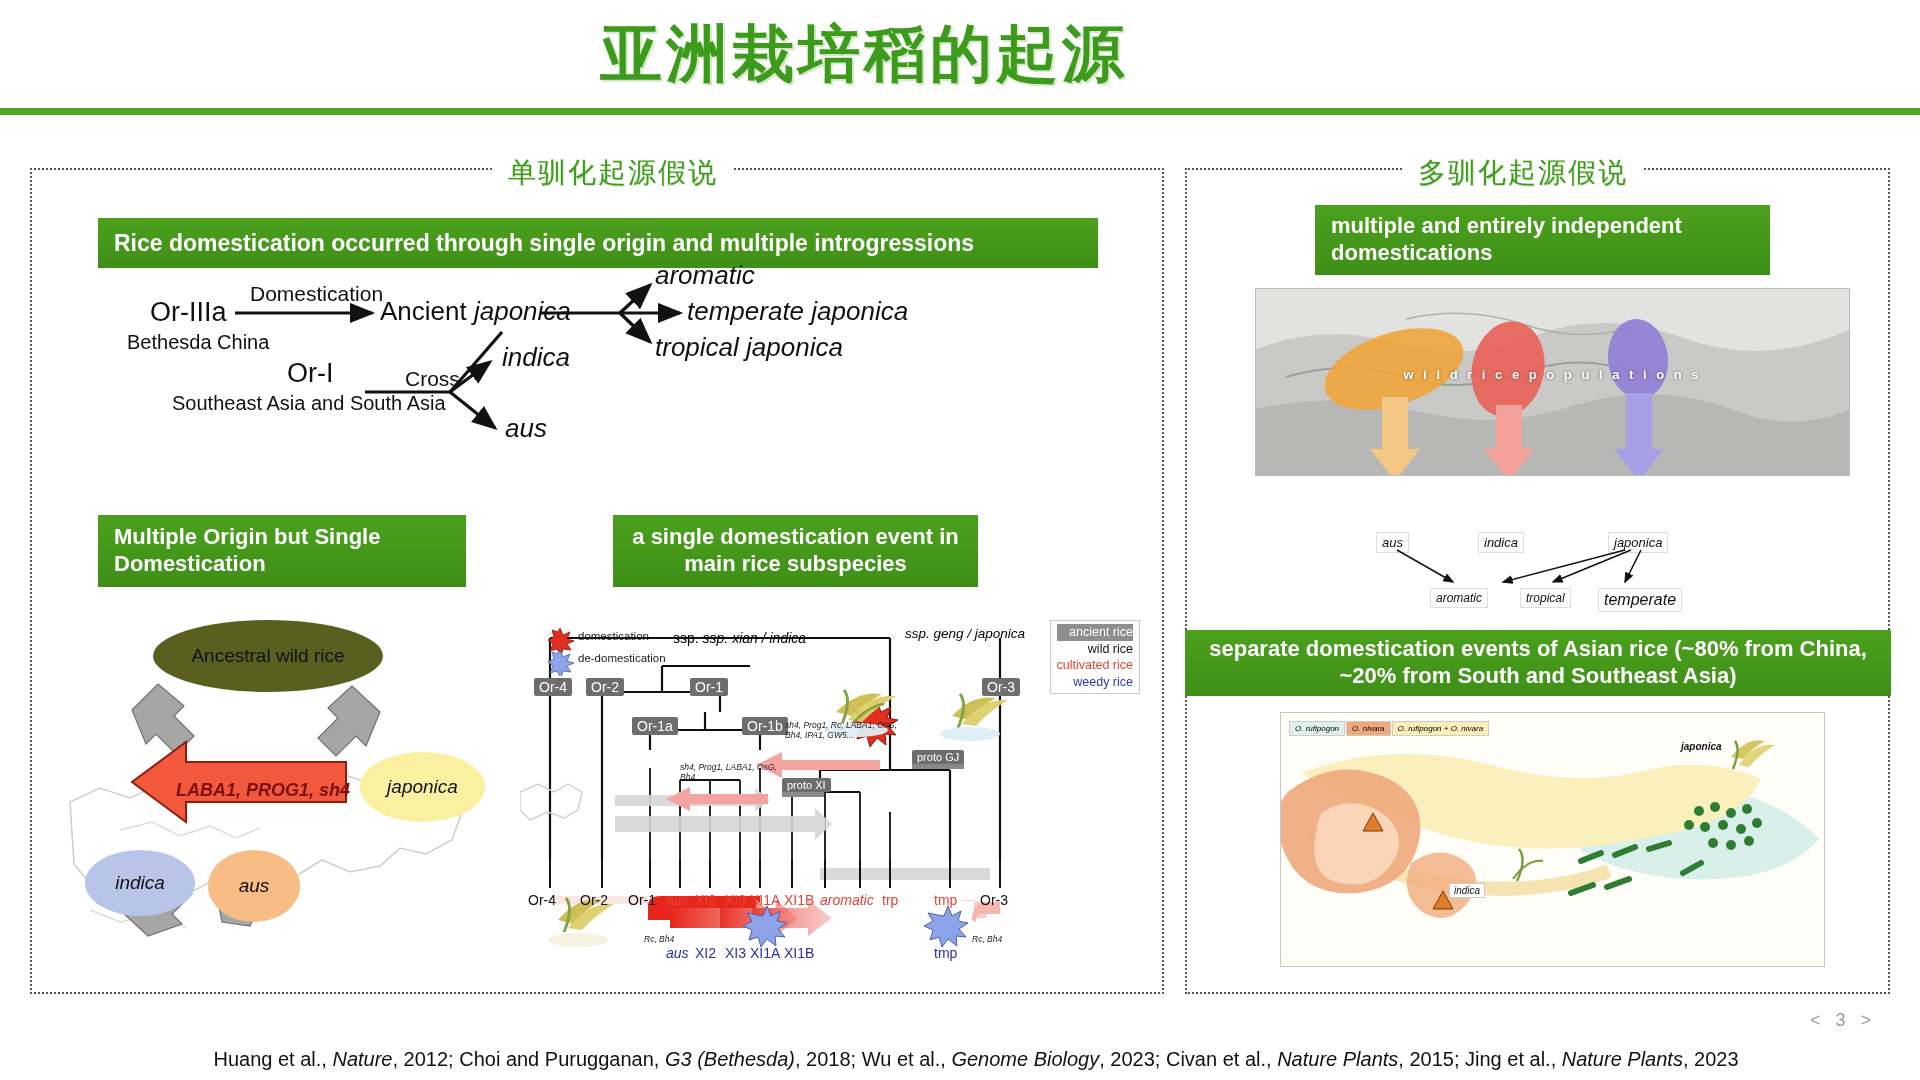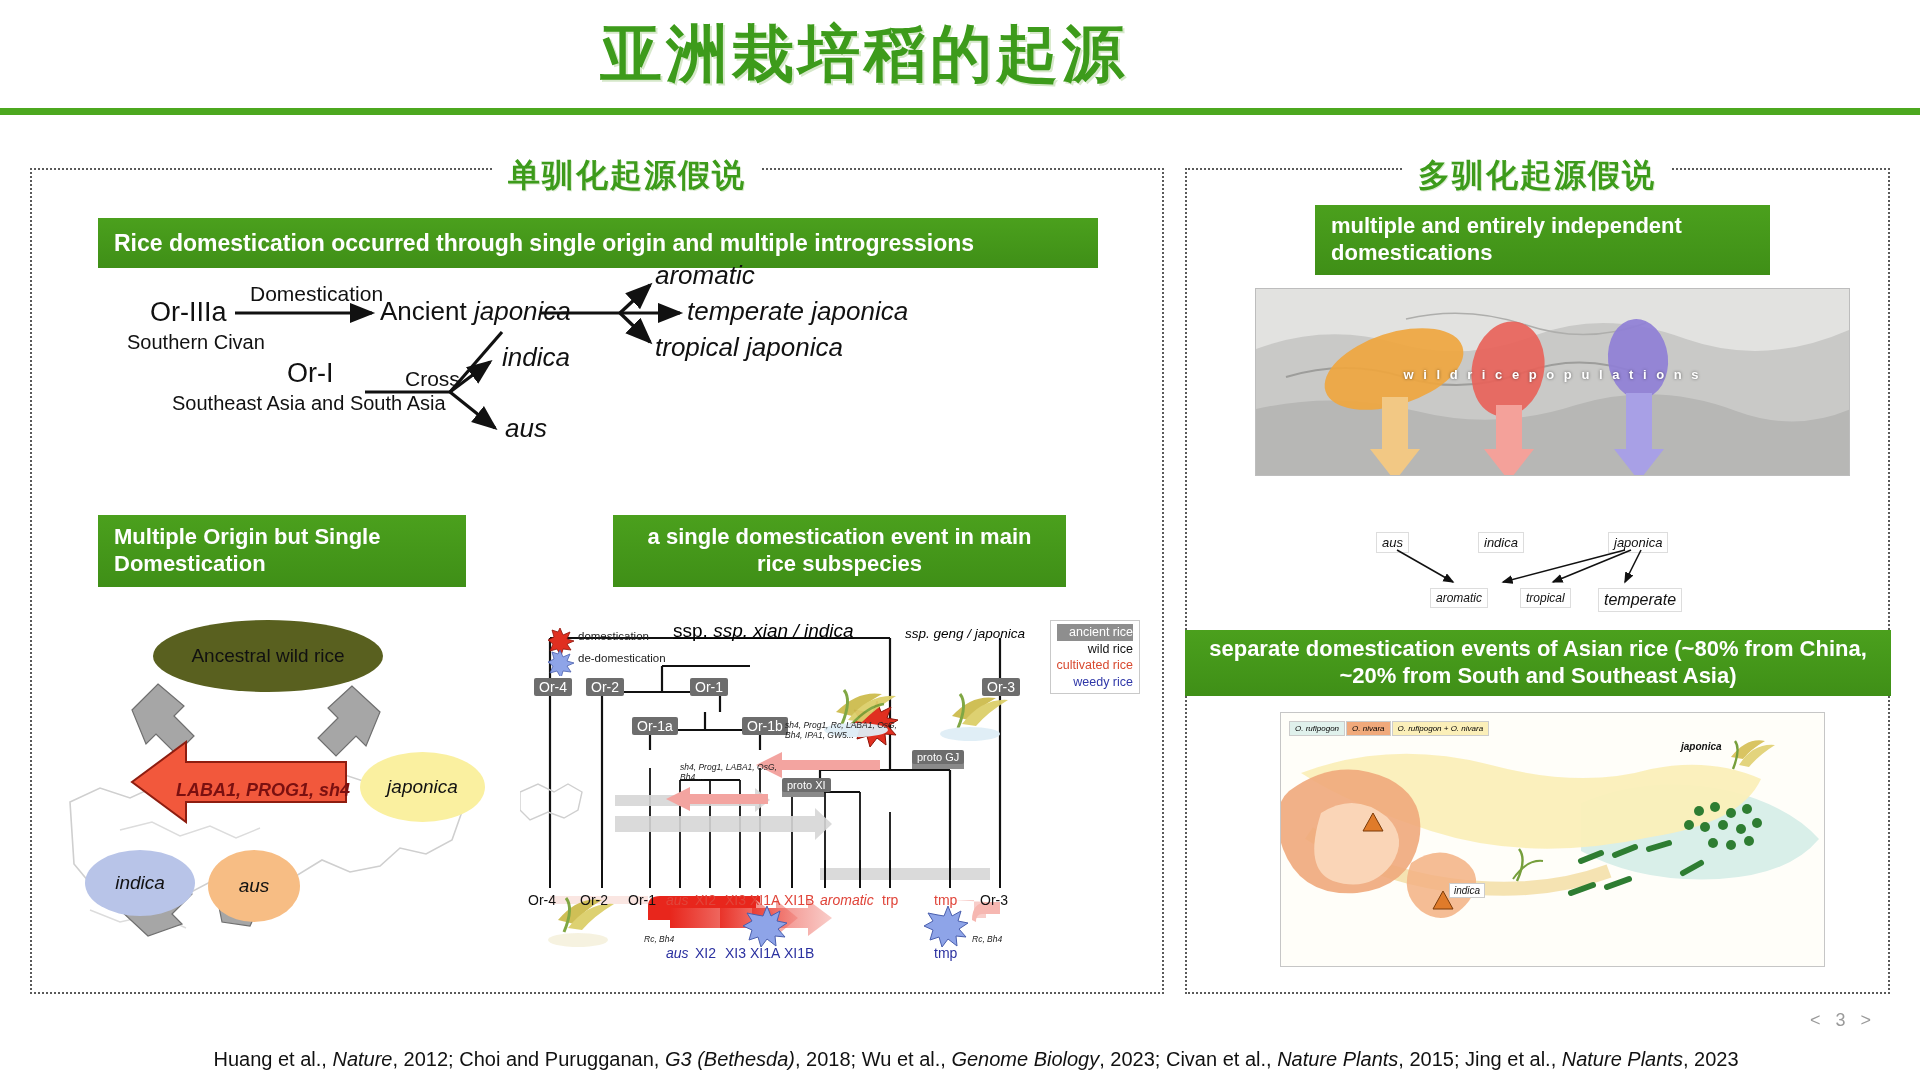--- a/index.html
+++ b/index.html
@@ -31,40 +31,40 @@
   .panel {
     position: absolute;
     border: 2px dotted #5a5a5a;
     background: #fff;
   }
   .panel-left  { left: 30px;   top: 168px; width: 1134px; height: 826px; }
   .panel-right { left: 1185px; top: 168px; width: 705px;  height: 826px; }
   .panel-legend {
     position: absolute; top: -16px;
     background: #fff; padding: 0 16px;
-    font-size: 32px; font-weight: bold; color: #3d9b1b;
+    font-size: 28px; font-weight: normal; color: #3d9b1b;
     letter-spacing: 2px;
     text-shadow: 1px 1px 0 rgba(120,180,80,0.28);
     white-space: nowrap;
   }
   .panel-left  .panel-legend { left: 460px; }
   .panel-right .panel-legend { left: 215px; }
 
   
   .banner {
     position: absolute;
     background: linear-gradient(180deg,#4ba01d 0%,#3f8f17 100%);
     color: #fff; font-weight: bold;
     display: flex; align-items: center;
     padding: 0 16px;
     line-height: 1.22;
   }
   .b1 { left: 98px;  top: 218px; width: 1000px; height: 50px; font-size: 23px; }
   .b2 { left: 98px;  top: 515px; width: 368px; height: 72px; font-size: 22px; }
-  .b3 { left: 613px; top: 515px; width: 453px; height: 72px; font-size: 22px; justify-content: center; text-align: center; }
+  .b3 { left: 613px; top: 515px; width: 365px; height: 72px; font-size: 22px; justify-content: center; text-align: center; }
   .b4 { left: 1315px; top: 205px; width: 455px; height: 70px; font-size: 22px; }
   .b5 { left: 1185px; top: 630px; width: 706px; height: 66px; font-size: 22px;
         justify-content: center; text-align: center; }
 
   
   .flow { position: absolute; left: 150px; top: 280px; width: 930px; height: 200px; }
   .flow .lbl { position: absolute; white-space: nowrap; color: #111; }
   .ital { font-style: italic; }
 
   
@@ -161,21 +161,21 @@
       <line x1="390" y1="33" x2="470" y2="33" stroke="#111" stroke-width="3.2"></line>
       <line x1="470" y1="33" x2="500" y2="5" stroke="#111" stroke-width="3.4" marker-end="url(#ah)"></line>
       <line x1="470" y1="33" x2="530" y2="33" stroke="#111" stroke-width="3.2" marker-end="url(#ah)"></line>
       <line x1="470" y1="33" x2="500" y2="62" stroke="#111" stroke-width="3.4" marker-end="url(#ah)"></line>
       <line x1="352" y1="52" x2="300" y2="112" stroke="#111" stroke-width="3.2"></line>
       <line x1="215" y1="112" x2="300" y2="112" stroke="#111" stroke-width="3.2"></line>
       <line x1="300" y1="112" x2="340" y2="82" stroke="#111" stroke-width="3.2" marker-end="url(#ah)"></line>
       <line x1="300" y1="112" x2="345" y2="148" stroke="#111" stroke-width="3.2" marker-end="url(#ah)"></line>
     </svg>
     <div class="lbl" style="left:0px; top:17px; font-size:27px;text-align:right;">Or-IIIa</div>
-    <div class="lbl" style="left:-23px; top:51px; font-size:20px;">Southern Civan</div>
+    <div class="lbl" style="left:-23px; top:51px; font-size:20px;">Bethesda China</div>
     <div class="lbl" style="left:100px; top:2px; font-size:21px;">Domestication</div>
     <div class="lbl" style="left:230px; top:16px; font-size:26px;"><span>Ancient </span><span class="ital">japonica</span></div>
     <div class="lbl ital" style="left:505px; top:-20px; font-size:26px;">aromatic</div>
     <div class="lbl ital" style="left:537px; top:16px; font-size:26px;">temperate japonica</div>
     <div class="lbl ital" style="left:505px; top:52px; font-size:26px;">tropical japonica</div>
     <div class="lbl" style="left:137px; top:78px; font-size:27px;">Or-I</div>
     <div class="lbl" style="left:22px; top:112px; font-size:20px;">Southeast Asia and South Asia</div>
     <div class="lbl" style="left:255px; top:87px; font-size:21px;">Cross</div>
     <div class="lbl ital" style="left:352px; top:62px; font-size:26px;">indica</div>
     <div class="lbl ital" style="left:355px; top:133px; font-size:26px;">aus</div>
@@ -332,21 +332,21 @@
       <path d="M0,172 L18,164 L34,172 L48,164 L62,172 L58,190 L44,198 L28,192 L10,200 L0,190 Z" fill="none" stroke="#cfcfcf" stroke-width="1.4"></path>
     </svg>
 
     <div class="leg-key" style="left:58px; top:10px;">domestication</div>
     <div class="leg-key" style="left:58px; top:32px;">de-domestication</div>
     <svg width="30" height="50" style="position:absolute; left:28px; top:6px;">
       <polygon points="12,2 15,9 22,6 19,13 26,15 19,18 23,24 15,23 13,30 9,23 2,25 5,18 0,14 6,11 4,4 10,6" fill="#e02f20" stroke="#8e1207" stroke-width="0.8"></polygon>
       <polygon points="12,24 15,31 22,28 19,35 26,37 19,40 23,46 15,45 13,52 9,45 2,47 5,40 0,36 6,33 4,26 10,28" fill="#8ea4e8" stroke="#4a5fae" stroke-width="0.8"></polygon>
     </svg>
 
-    <div class="tx" style="left:153px; top:0; font-size:19px;text-decoration:underline;"><span style="font-style:normal">ssp. </span><span class="ital">ssp. xian / indica</span></div>
+    <div class="tx" style="left:153px; top:10px; font-size:14px;"><span style="font-style:normal">ssp. </span><span class="ital">ssp. xian / indica</span></div>
     <div class="tx" style="left:385px; top:6px; font-size:13.5px;"><span class="ital">ssp. geng / japonica</span></div>
 
     <div class="node-box" style="left:14px;  top:58px;">Or-4</div>
     <div class="node-box" style="left:66px;  top:58px;">Or-2</div>
     <div class="node-box" style="left:170px; top:58px;">Or-1</div>
     <div class="node-box" style="left:112px; top:97px;">Or-1a</div>
     <div class="node-box" style="left:222px; top:97px;">Or-1b</div>
     <div class="node-box" style="left:462px; top:58px;">Or-3</div>
     <div class="node-box" style="left:392px; top:130px; font-size:11px;">proto GJ</div>
     <div class="node-box" style="left:262px; top:158px; font-size:11px;">proto XI</div>

